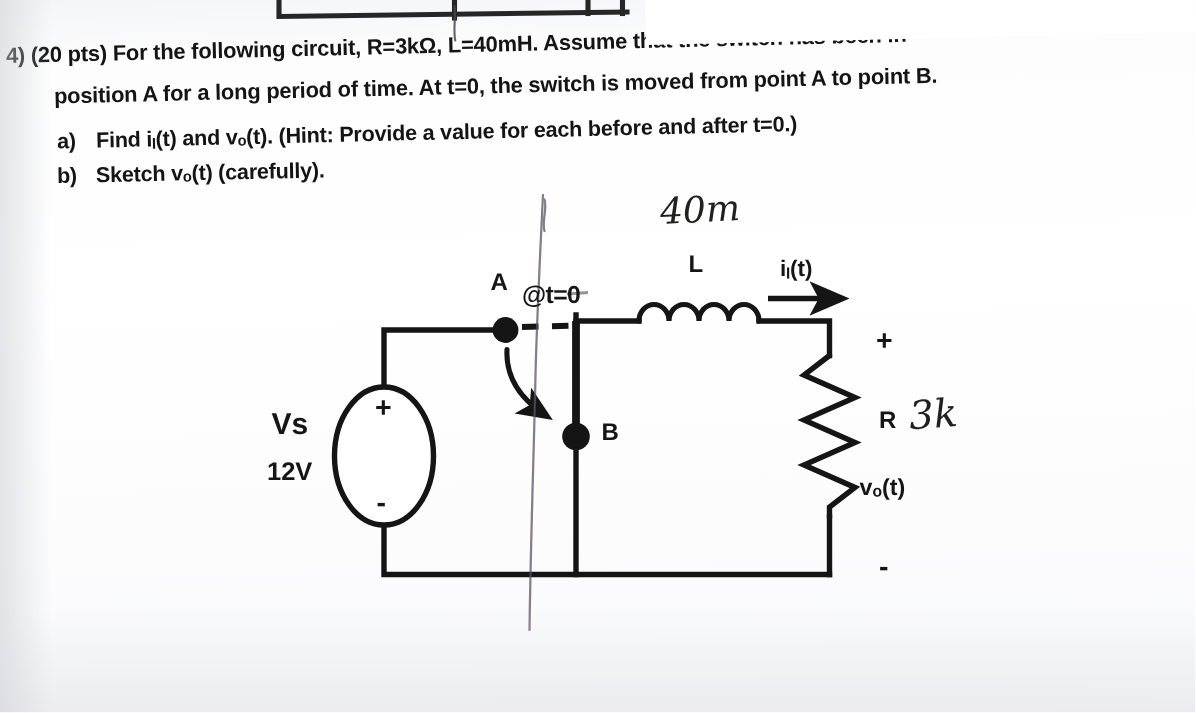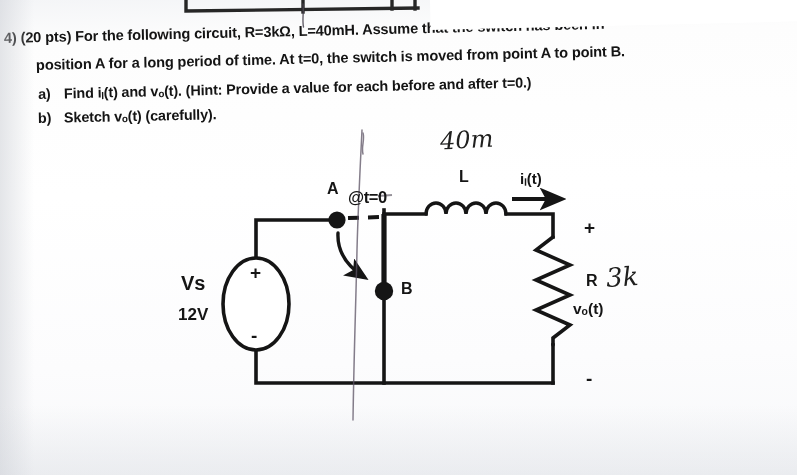--- a/index.html
+++ b/index.html
@@ -246,21 +246,21 @@
   <div class="clabel" style="left:584px; top:217px; font-size:19px;">
     <span>+</span>
   </div>
   <div class="clabel" style="left:586px; top:368px; font-size:19px;">
     <span>-</span>
   </div>
 
   <div class="clabel" style="left:586px; top:272px; font-size:16px;">
     <span>R</span>
   </div>
-  <div class="clabel" style="left:573px; top:300px; font-size:15.5px;">
+  <div class="clabel" style="left:573px; top:317px; font-size:15.5px;">
     <span>vₒ(t)</span>
   </div>
 
   <div class="penwrite" style="left:440px; top:126px; font-size:24px; transform:rotate(-3deg);">
     <span>40m</span>
   </div>
   <div class="penwrite" style="left:606px; top:262px; font-size:26px; transform:rotate(-4deg);">
     <span>3k</span>
   </div>
 

